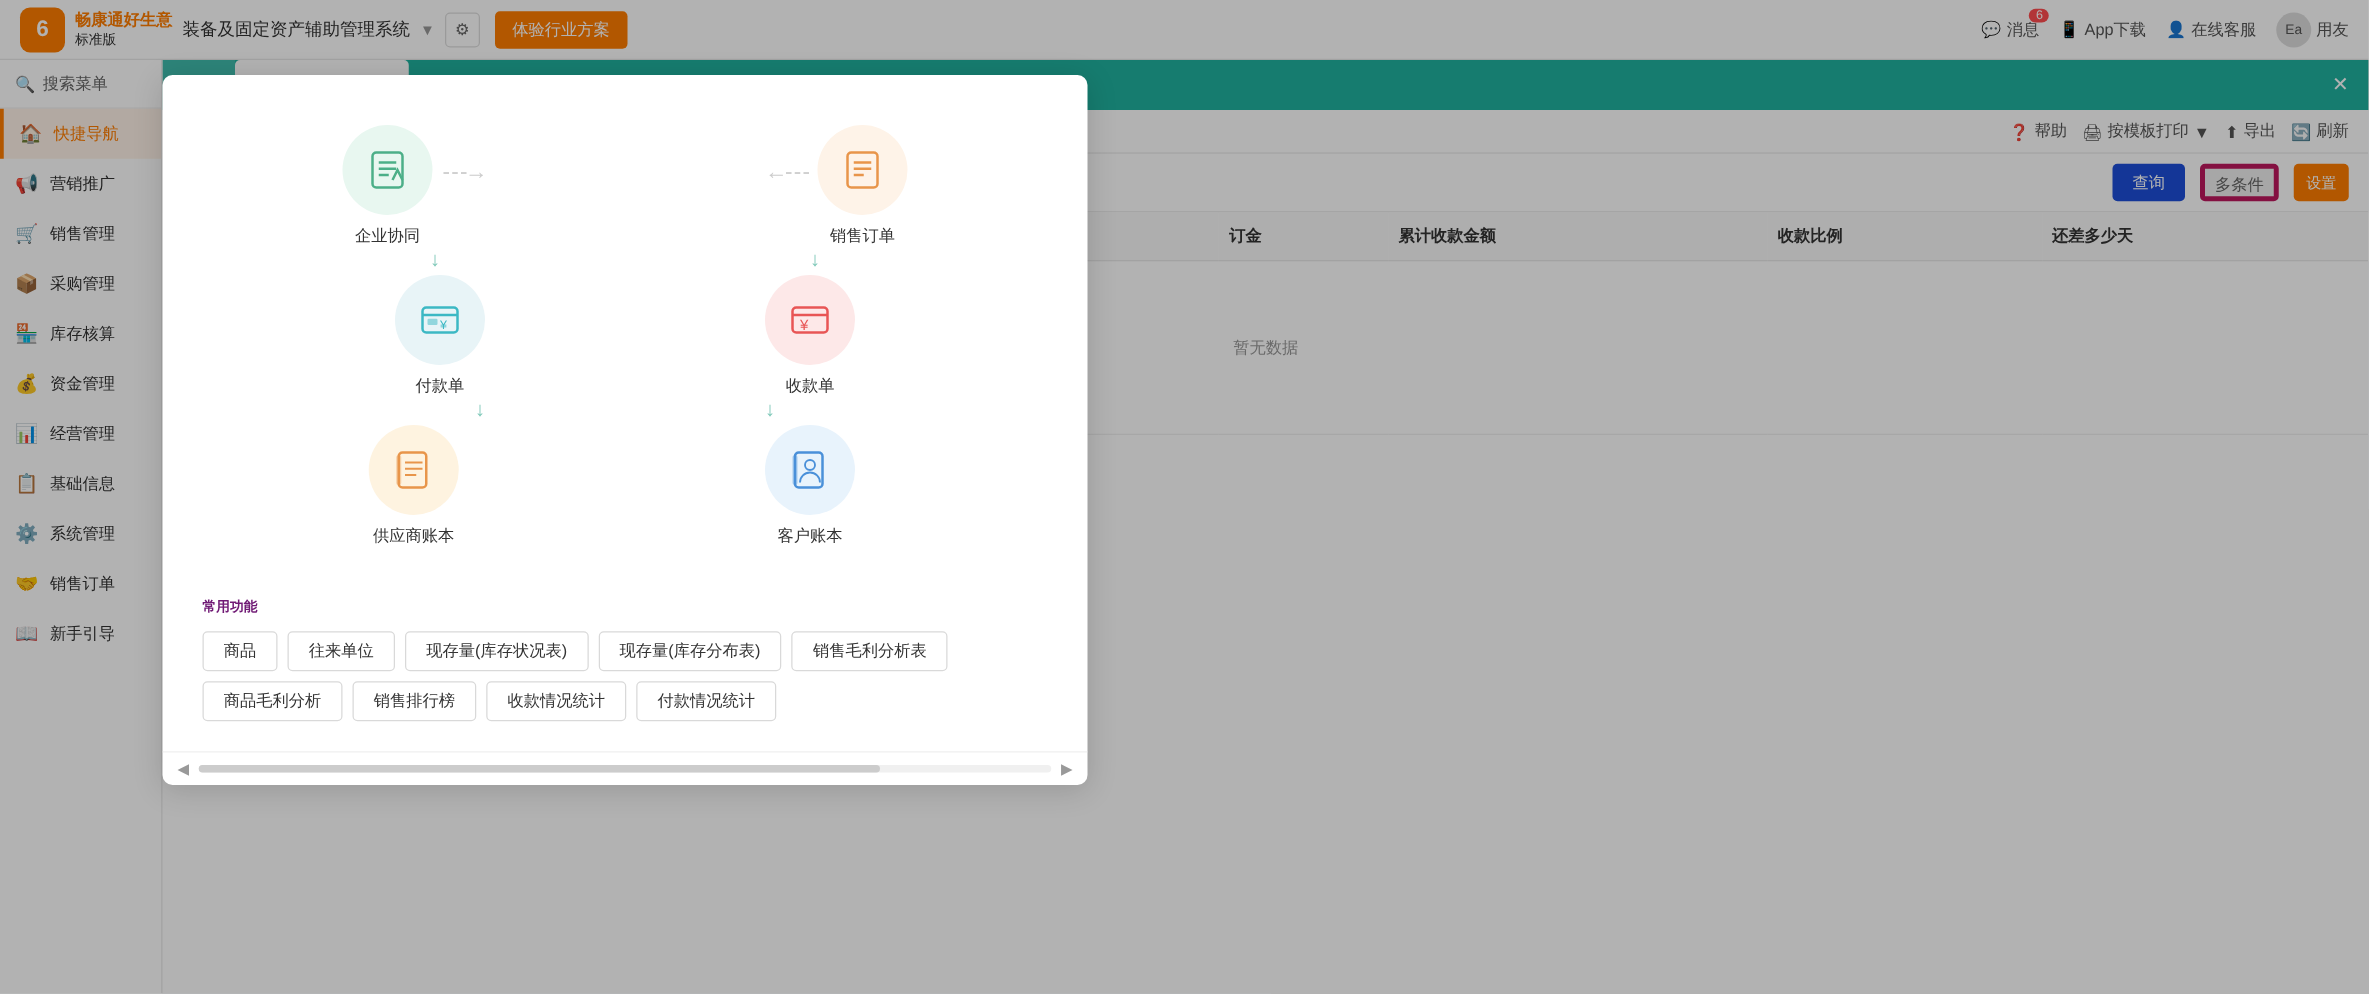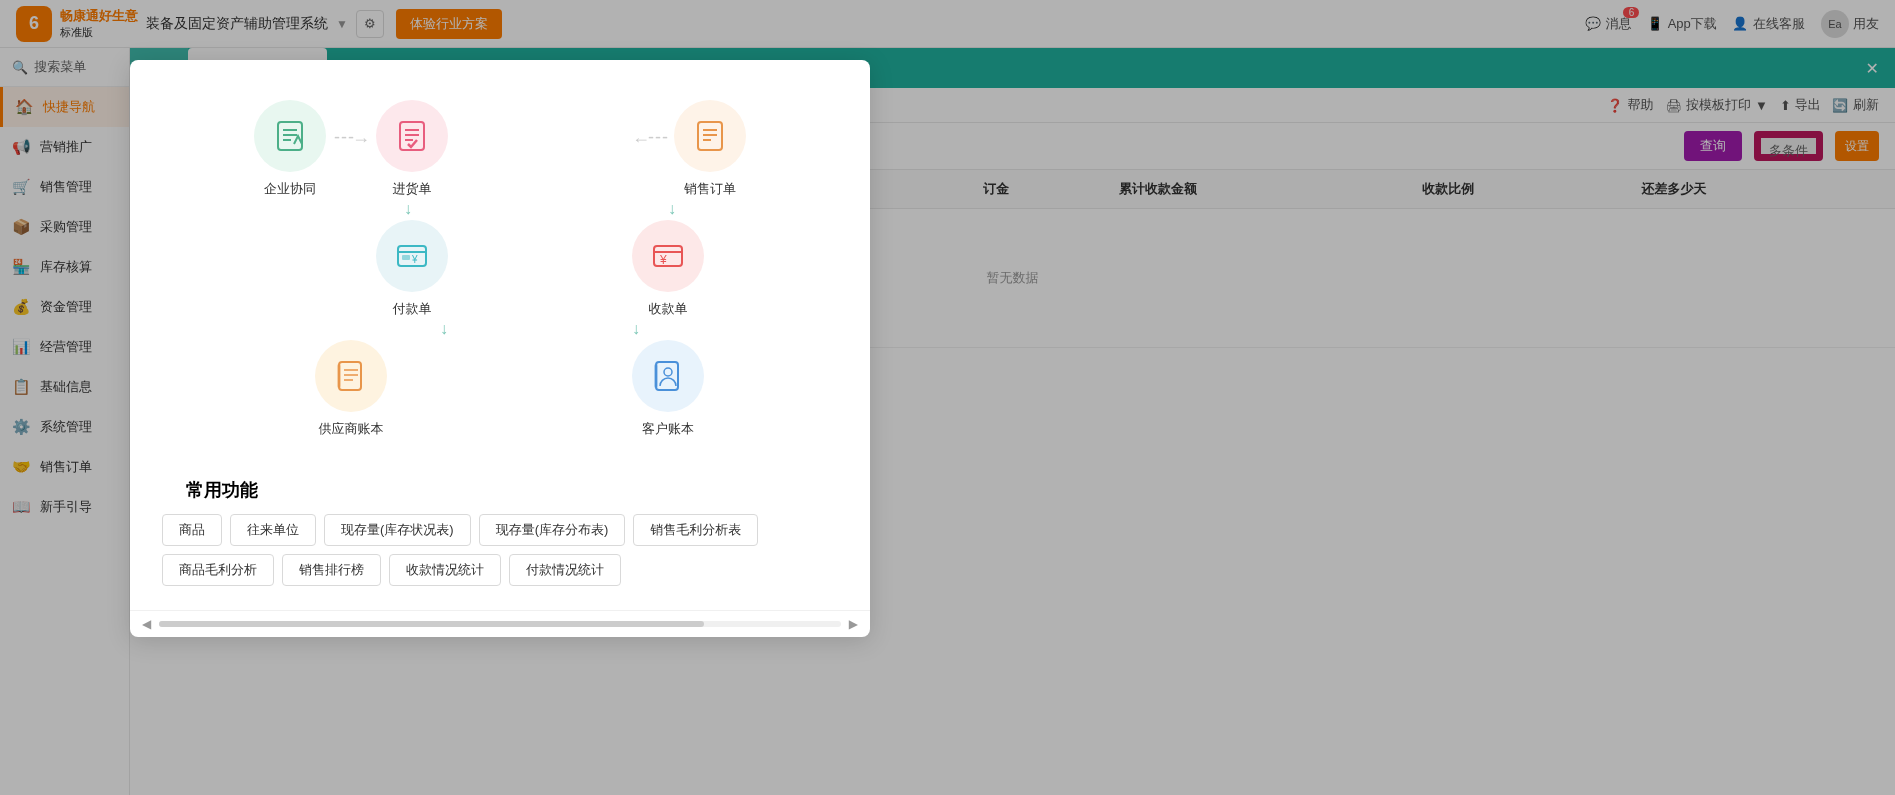--- a/index.html
+++ b/index.html
@@ -53,22 +53,22 @@
 
     
     .toolbar { display: flex; align-items: center; background: white; padding: 8px 16px; gap: 12px; border-bottom: 1px solid #e8e8e8; flex-shrink: 0; }
     .toolbar-btn { display: flex; align-items: center; gap: 4px; color: #555; font-size: 13px; cursor: pointer; }
     .toolbar-spacer { flex: 1; }
 
     
     .filter-row { display: flex; align-items: center; background: white; padding: 8px 16px; gap: 12px; border-bottom: 1px solid #e8e8e8; flex-shrink: 0; }
     .filter-input { border: 1px solid #d9d9d9; border-radius: 4px; padding: 4px 8px; font-size: 13px; height: 30px; color: #999; }
     .filter-select { border: 1px solid #d9d9d9; border-radius: 4px; padding: 4px 8px; font-size: 13px; height: 30px; color: #999; min-width: 120px; }
-    .search-btn { background: #a21caf; color: white; border: none; border-radius: 4px; padding: 4px 16px; cursor: pointer; height: 30px; font-size: 13px; }
-    .more-btn { color: #666; font-size: 13px; cursor: pointer; border: 7px solid #be185d; border-radius: 4px; padding: 4px 8px; height: 30px; }
+    .search-btn { background: #1d4ed8; color: white; border: none; border-radius: 4px; padding: 4px 16px; cursor: pointer; height: 30px; font-size: 13px; }
+    .more-btn { color: #666; font-size: 13px; cursor: pointer; border: 4px solid #be185d; border-radius: 4px; padding: 4px 8px; height: 30px; }
     .setting-btn { background: #ff7d00; color: white; border: none; border-radius: 4px; padding: 4px 10px; cursor: pointer; height: 30px; font-size: 12px; }
 
     
     .table-area { flex: 1; background: white; overflow: auto; }
     .data-table { width: 100%; border-collapse: collapse; }
     .data-table th { background: #fafafa; border-bottom: 1px solid #e8e8e8; padding: 10px 8px; text-align: left; font-size: 13px; color: #333; font-weight: bold; white-space: nowrap; }
     .data-table td { border-bottom: 1px solid #f0f0f0; padding: 10px 8px; font-size: 13px; color: #333; }
 
     
     .popup-overlay { position: absolute; top: 0; left: 0; right: 0; bottom: 0; background: rgba(0,0,0,0.3); z-index: 100; }
@@ -86,21 +86,21 @@
     .flow-icon-wrap.teal { background: #e8f4f7; }
     .flow-icon-wrap.red { background: #fde8e8; }
     .flow-icon-wrap.yellow-orange { background: #fef3e0; }
     .flow-icon-wrap.light-blue { background: #e8f3fc; }
     .flow-label { font-size: 13px; color: #333; text-align: center; }
     .flow-arrow-h-dashed { color: #ccc; font-size: 14px; display: flex; align-items: center; padding-bottom: 24px; letter-spacing: -2px; }
     .flow-arrow-v { color: #7ec8b8; font-size: 16px; margin: 2px 0; }
 
     
     .common-func { margin-top: 8px; }
-    .common-func-title { font-size: 18px; color: #000000; font-weight: bold; margin-bottom: 12px; margin-left: 24px; }
+    .common-func-title { font-size: 11px; color: #701a75; font-weight: bold; margin-bottom: 12px; }
     .func-buttons { display: flex; flex-wrap: wrap; gap: 8px; }
     .func-btn { border: 1px solid #d9d9d9; border-radius: 4px; padding: 6px 16px; background: white; color: #333; font-size: 13px; cursor: pointer; }
 
     
     .popup-scrollbar { padding: 6px 12px; border-top: 1px solid #f0f0f0; display: flex; align-items: center; gap: 8px; }
     .scrollbar-track { flex: 1; height: 6px; background: #f0f0f0; border-radius: 3px; }
     .scrollbar-thumb { width: 80%; height: 6px; background: #ccc; border-radius: 3px; }
     .scroll-arrow { color: #999; cursor: pointer; font-size: 12px; }
 
     
@@ -292,32 +292,20 @@
                           <rect x="6" y="4" width="24" height="28" rx="3" fill="none" stroke="#4caf88" stroke-width="2"></rect>
                           <line x1="11" y1="12" x2="25" y2="12" stroke="#4caf88" stroke-width="2"></line>
                           <line x1="11" y1="17" x2="25" y2="17" stroke="#4caf88" stroke-width="2"></line>
                           <line x1="11" y1="22" x2="19" y2="22" stroke="#4caf88" stroke-width="2"></line>
                           <polyline points="22,26 26,18 30,26" fill="none" stroke="#4caf88" stroke-width="2"></polyline>
                         </svg>
                     </div>
                     <span class="flow-label">企业协同</span>
                   </div>
                   <div class="flow-arrow-h-dashed" style="padding-bottom:24px;color:#ccc;font-size:18px">- - -→</div>
-                  <div class="flow-item">
-                    <div class="flow-icon-wrap pink">
-                      <svg width="36" height="36" viewBox="0 0 36 36">
-                          <rect x="6" y="4" width="24" height="28" rx="3" fill="none" stroke="#e85d7e" stroke-width="2"></rect>
-                          <line x1="11" y1="12" x2="25" y2="12" stroke="#e85d7e" stroke-width="2"></line>
-                          <line x1="11" y1="17" x2="25" y2="17" stroke="#e85d7e" stroke-width="2"></line>
-                          <line x1="11" y1="22" x2="19" y2="22" stroke="#e85d7e" stroke-width="2"></line>
-                          <polyline points="14,26 17,29 23,22" fill="none" stroke="#e85d7e" stroke-width="2.5"></polyline>
-                        </svg>
-                    </div>
-                    <span class="flow-label">进货单</span>
-                  </div>
                 </div>
 
                 <div style="display:flex;justify-content:flex-end;width:100%;padding-right:36px">
                   <span class="flow-arrow-v">↓</span>
                 </div>
 
                 <div style="display:flex;justify-content:flex-end;width:100%;padding-right:0px">
                   <div class="flow-item">
                     <div class="flow-icon-wrap teal">
                       <svg width="36" height="36" viewBox="0 0 36 36">

